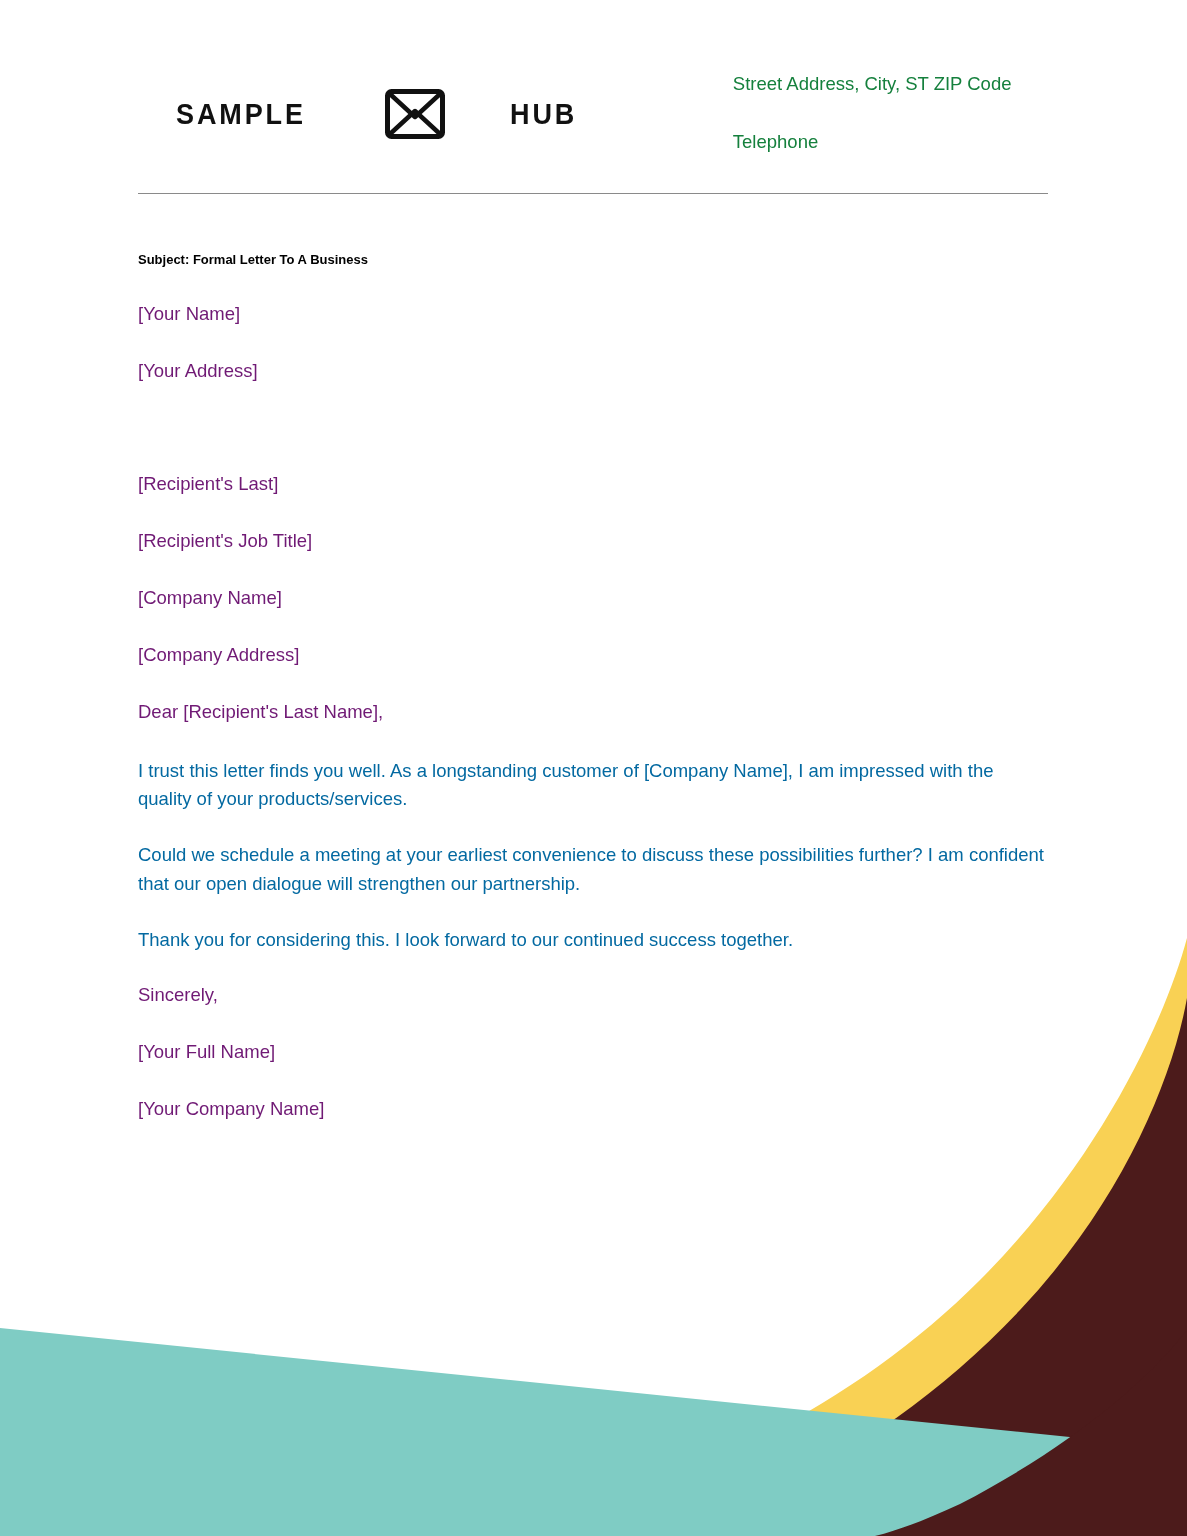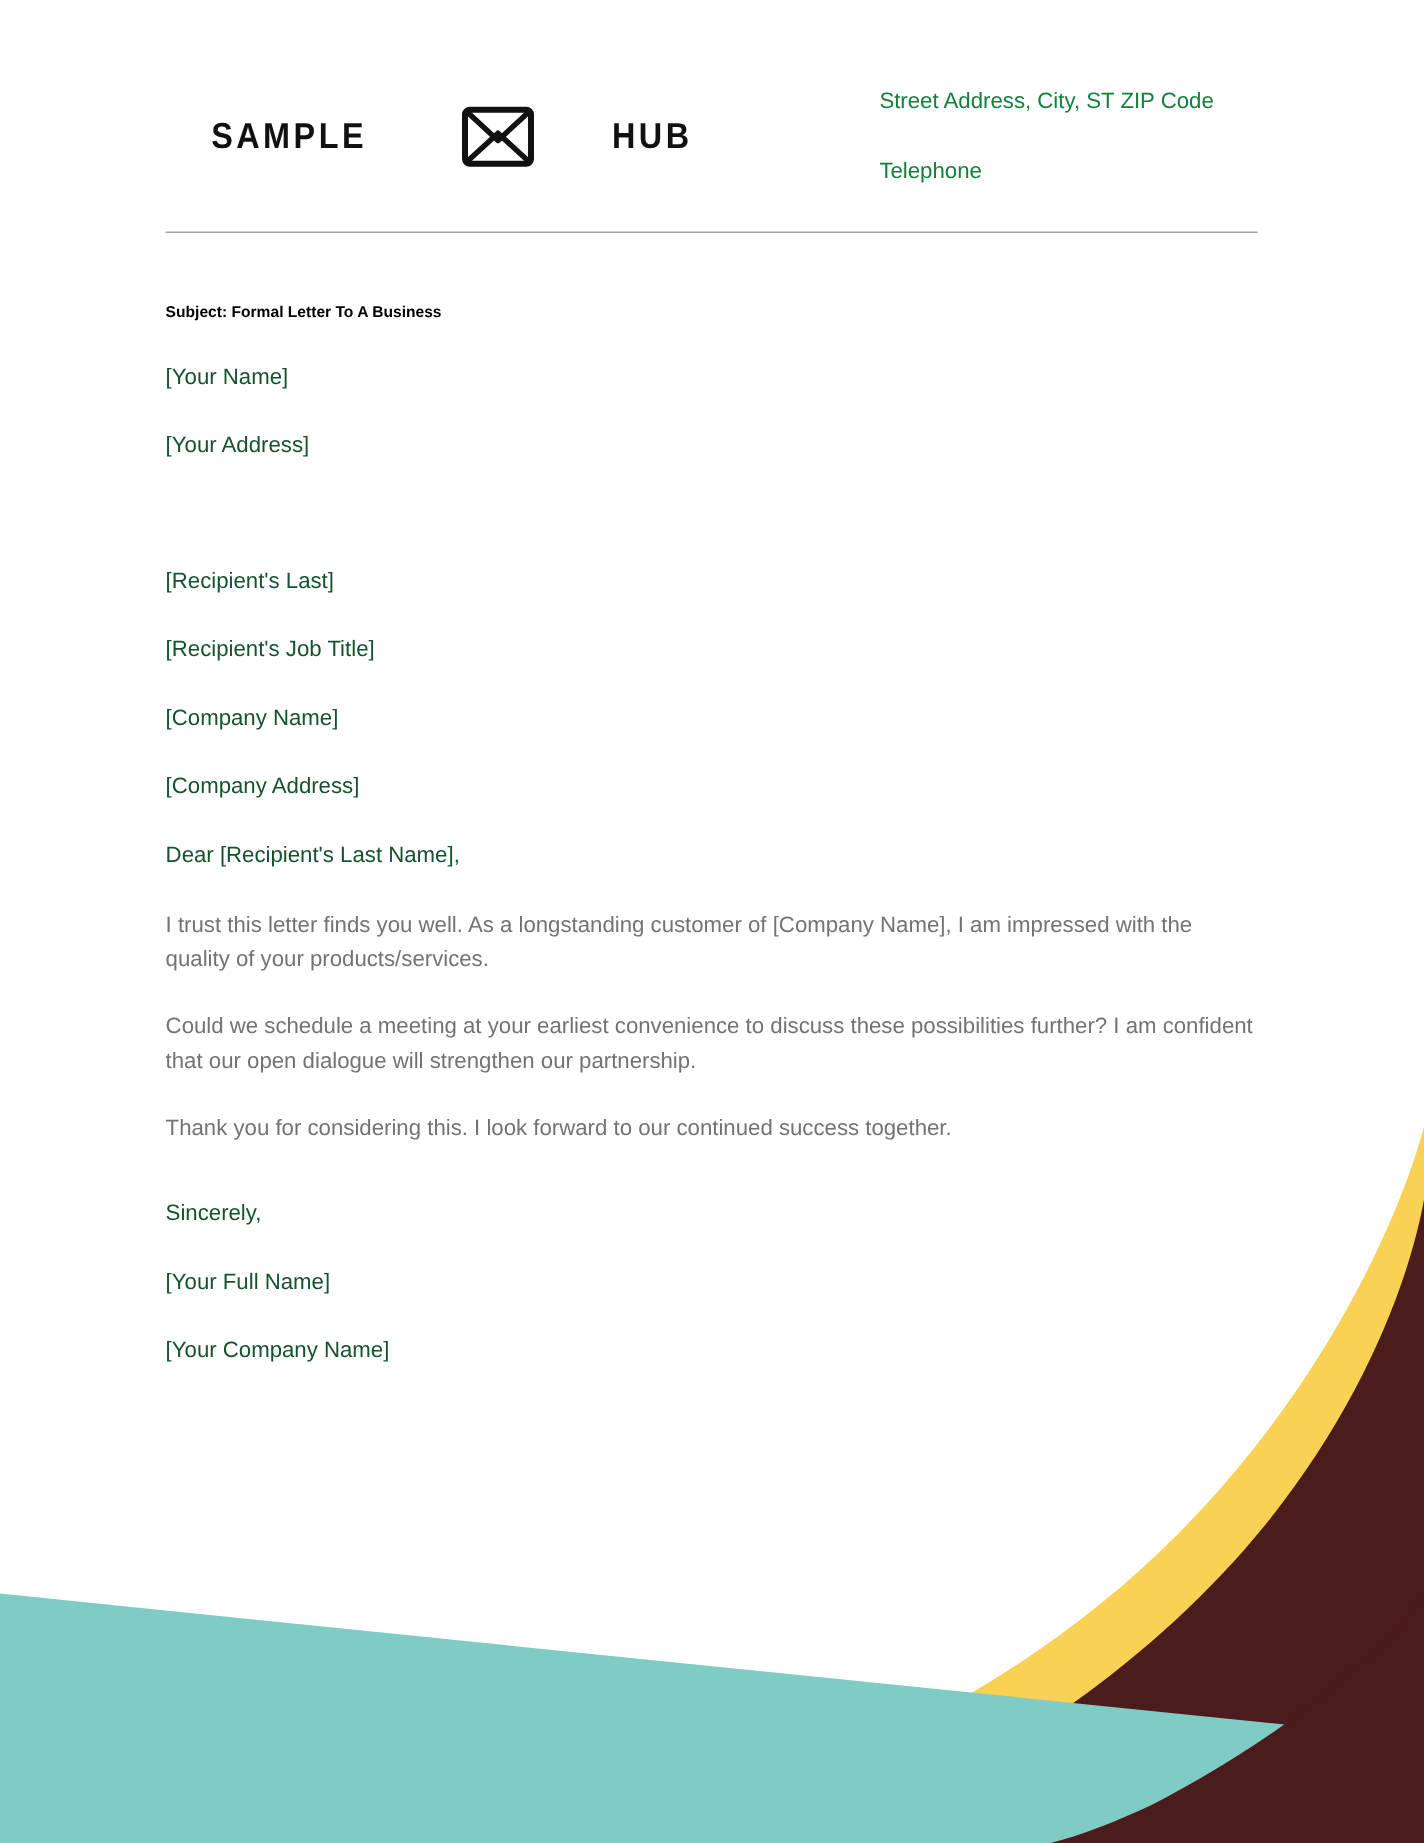--- a/index.html
+++ b/index.html
@@ -96,38 +96,38 @@
   .subject-line {
     font-size: 13px;
     font-weight: bold;
     color: #000000;
     margin: 0 0 33px 0;
     line-height: 1.3;
   }
 
   .letter-line {
     font-size: 18.5px;
-    color: #14532d;
+    color: #701a75;
     margin: 0 0 33px 0;
     line-height: 1.3;
   }
 
   .letter-line.spacer-after {
     margin-bottom: 89px;
   }
 
   .letter-paragraph {
     font-size: 18.5px;
-    color: #737373;
+    color: #0369a1;
     margin: 0 0 28px 0;
     line-height: 1.52;
   }
 
   .letter-paragraph.tight {
-    margin-bottom: 45px;
+    margin-bottom: 29px;
   }
 </style>
 </head>
 <body>
 
 <div id="page">
 
   <svg id="corner-decoration" viewBox="0 0 1187 1536" width="1187" height="1536" xmlns="http://www.w3.org/2000/svg" aria-hidden="true">
 
     <path d="M 1187 938

